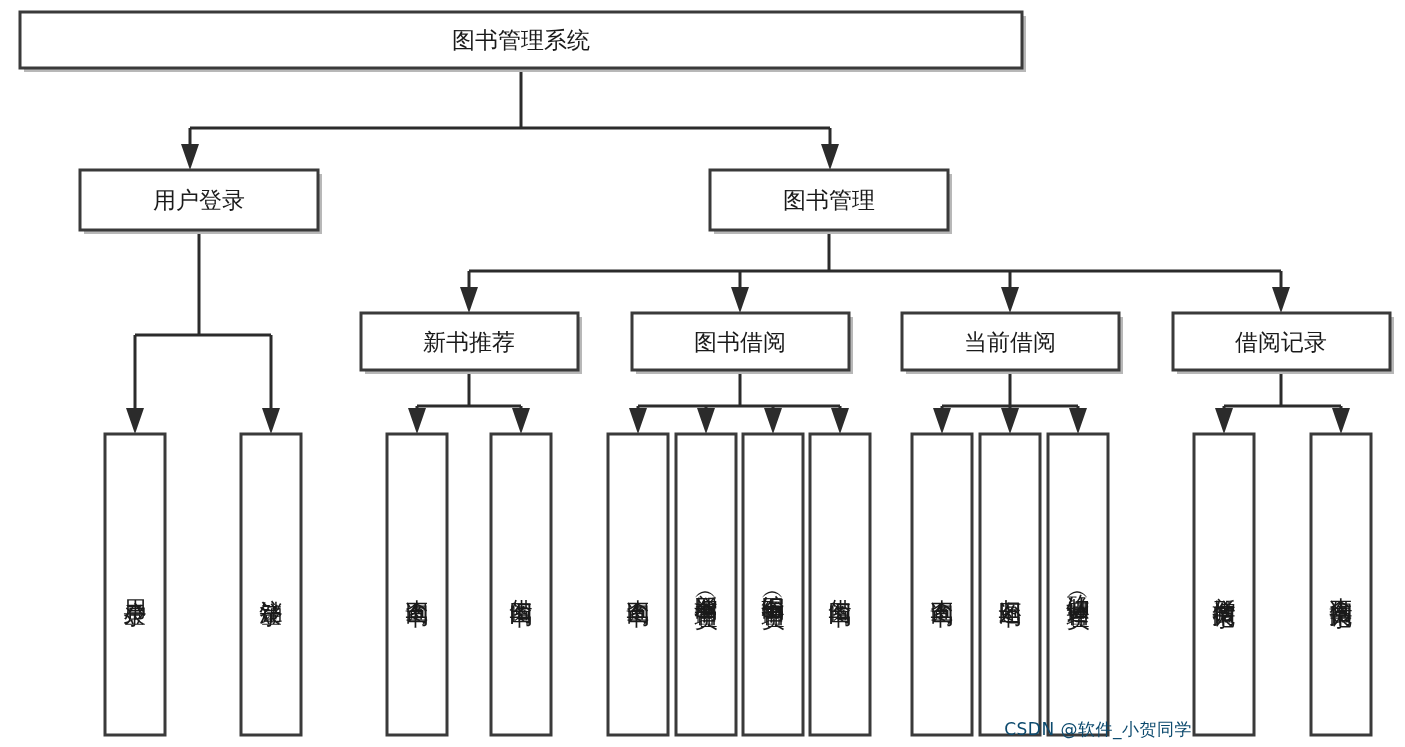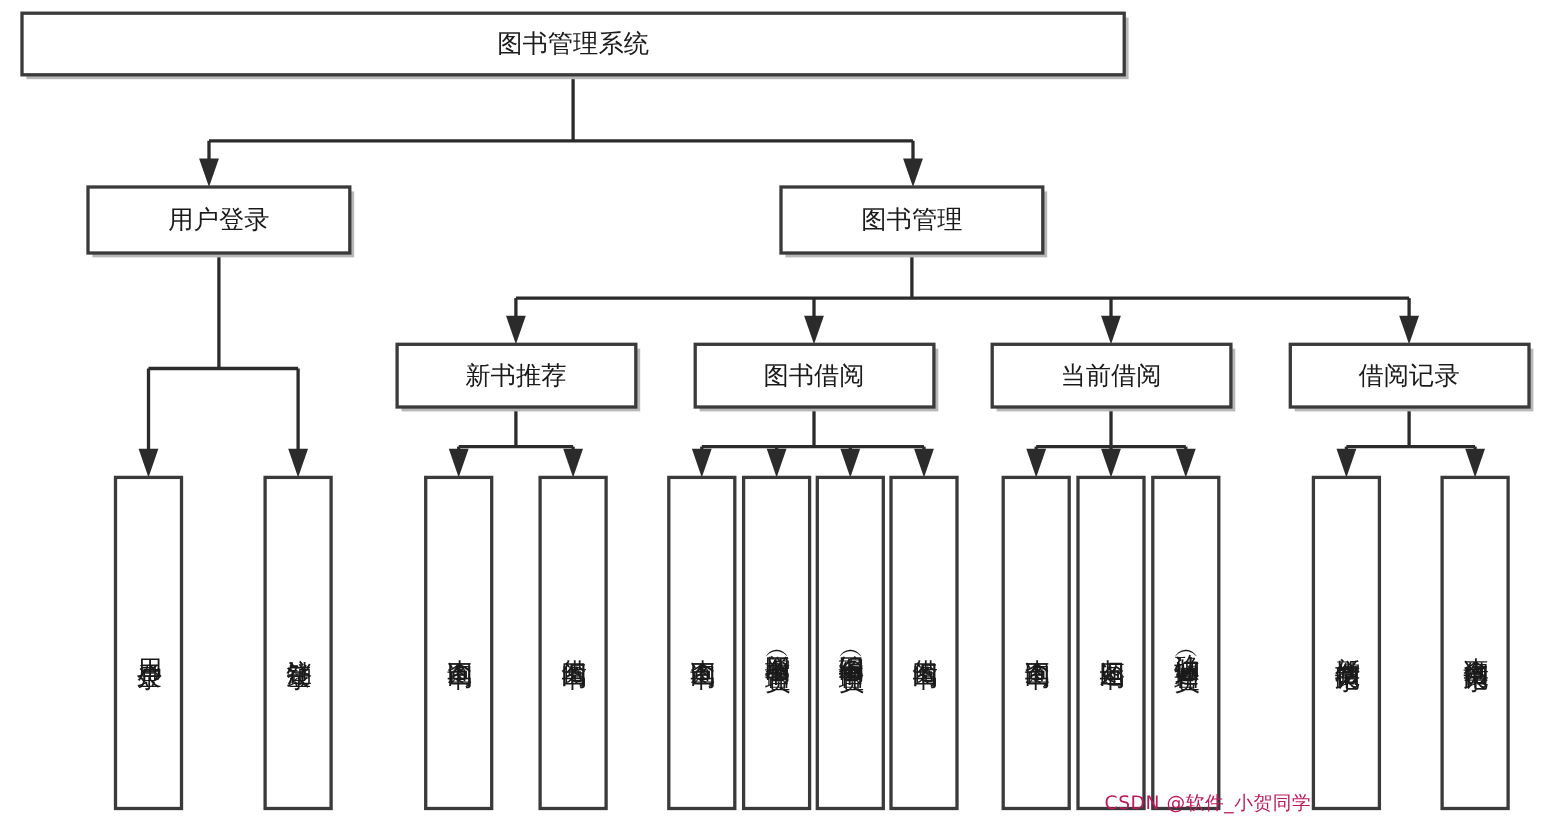--- a/index.html
+++ b/index.html
@@ -53,21 +53,21 @@
     fill: #1a1a1a;
     text-anchor: middle;
     dominant-baseline: middle;
   }
   .watermark {
     position: absolute;
     right: 10px;
     bottom: 6px;
     font-family: "DejaVu Sans", "Liberation Sans", sans-serif;
     font-size: 17px;
-    color: #be185d;
+    color: #0c4a6e;
     white-space: nowrap;
     letter-spacing: 0.5px;
   }
 </style>
 </head>
 <body>
 
 <div id="diagram-root">
 
   <svg id="flow" viewBox="0 0 1405 747" xmlns="http://www.w3.org/2000/svg">

